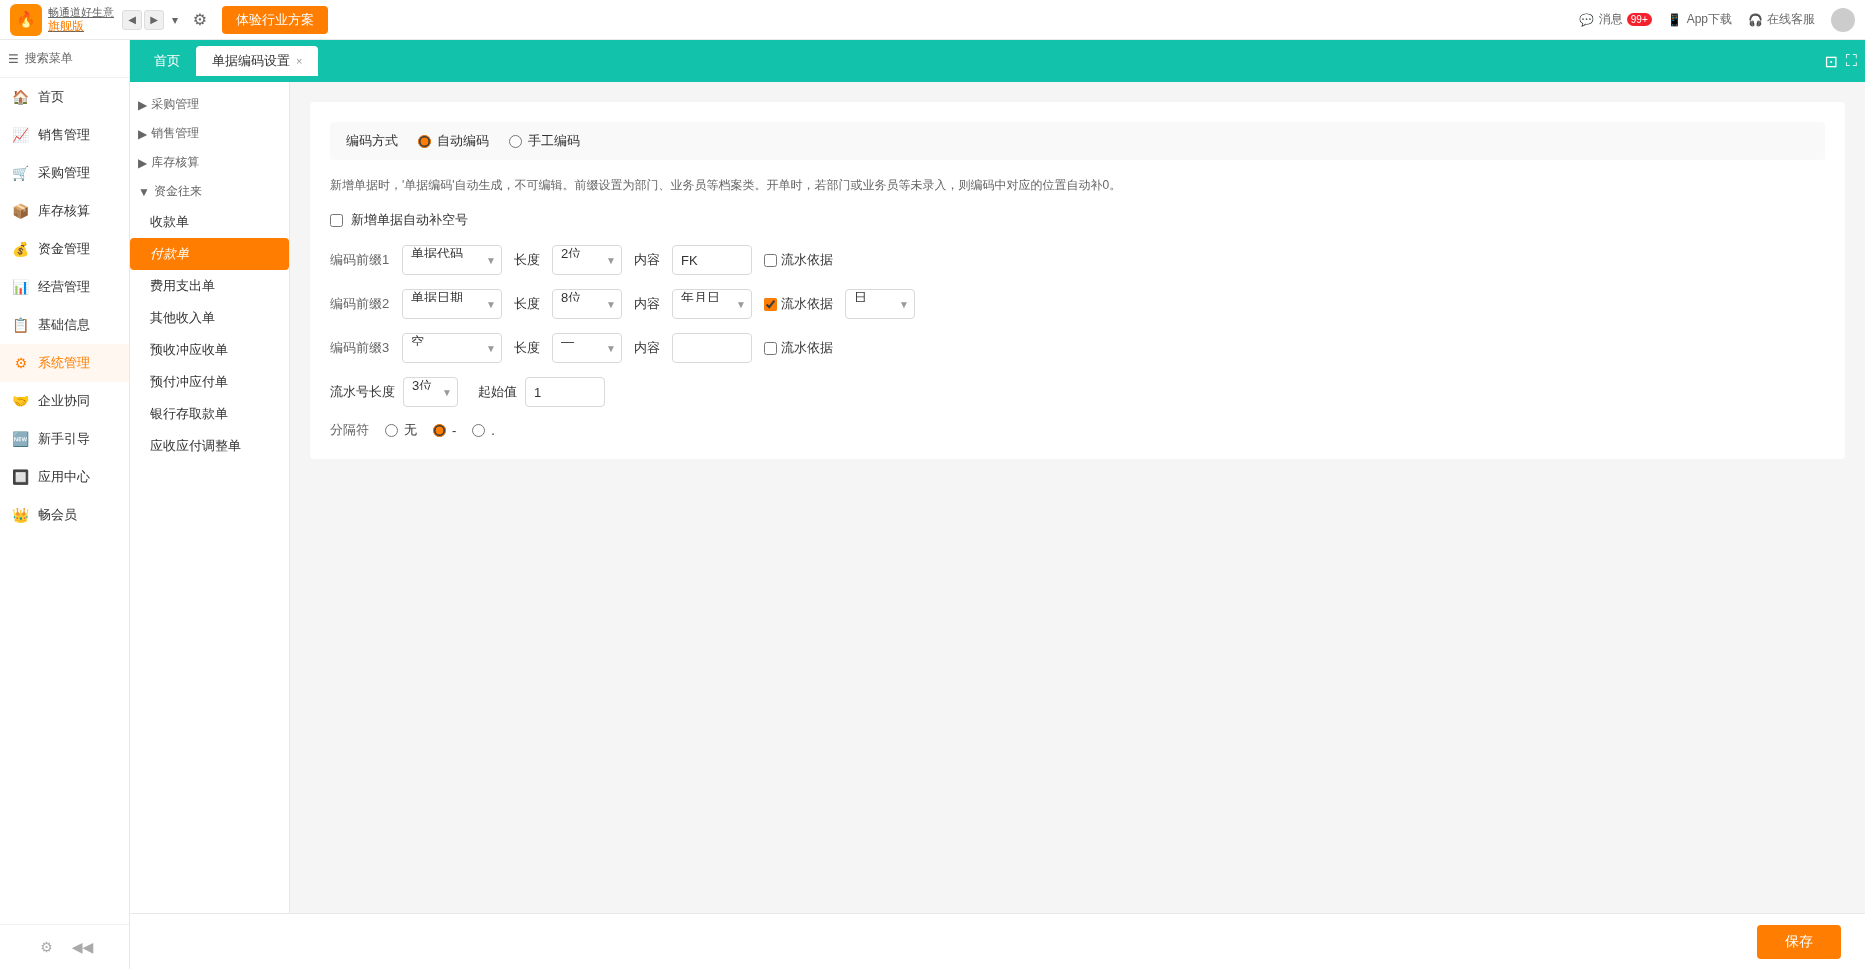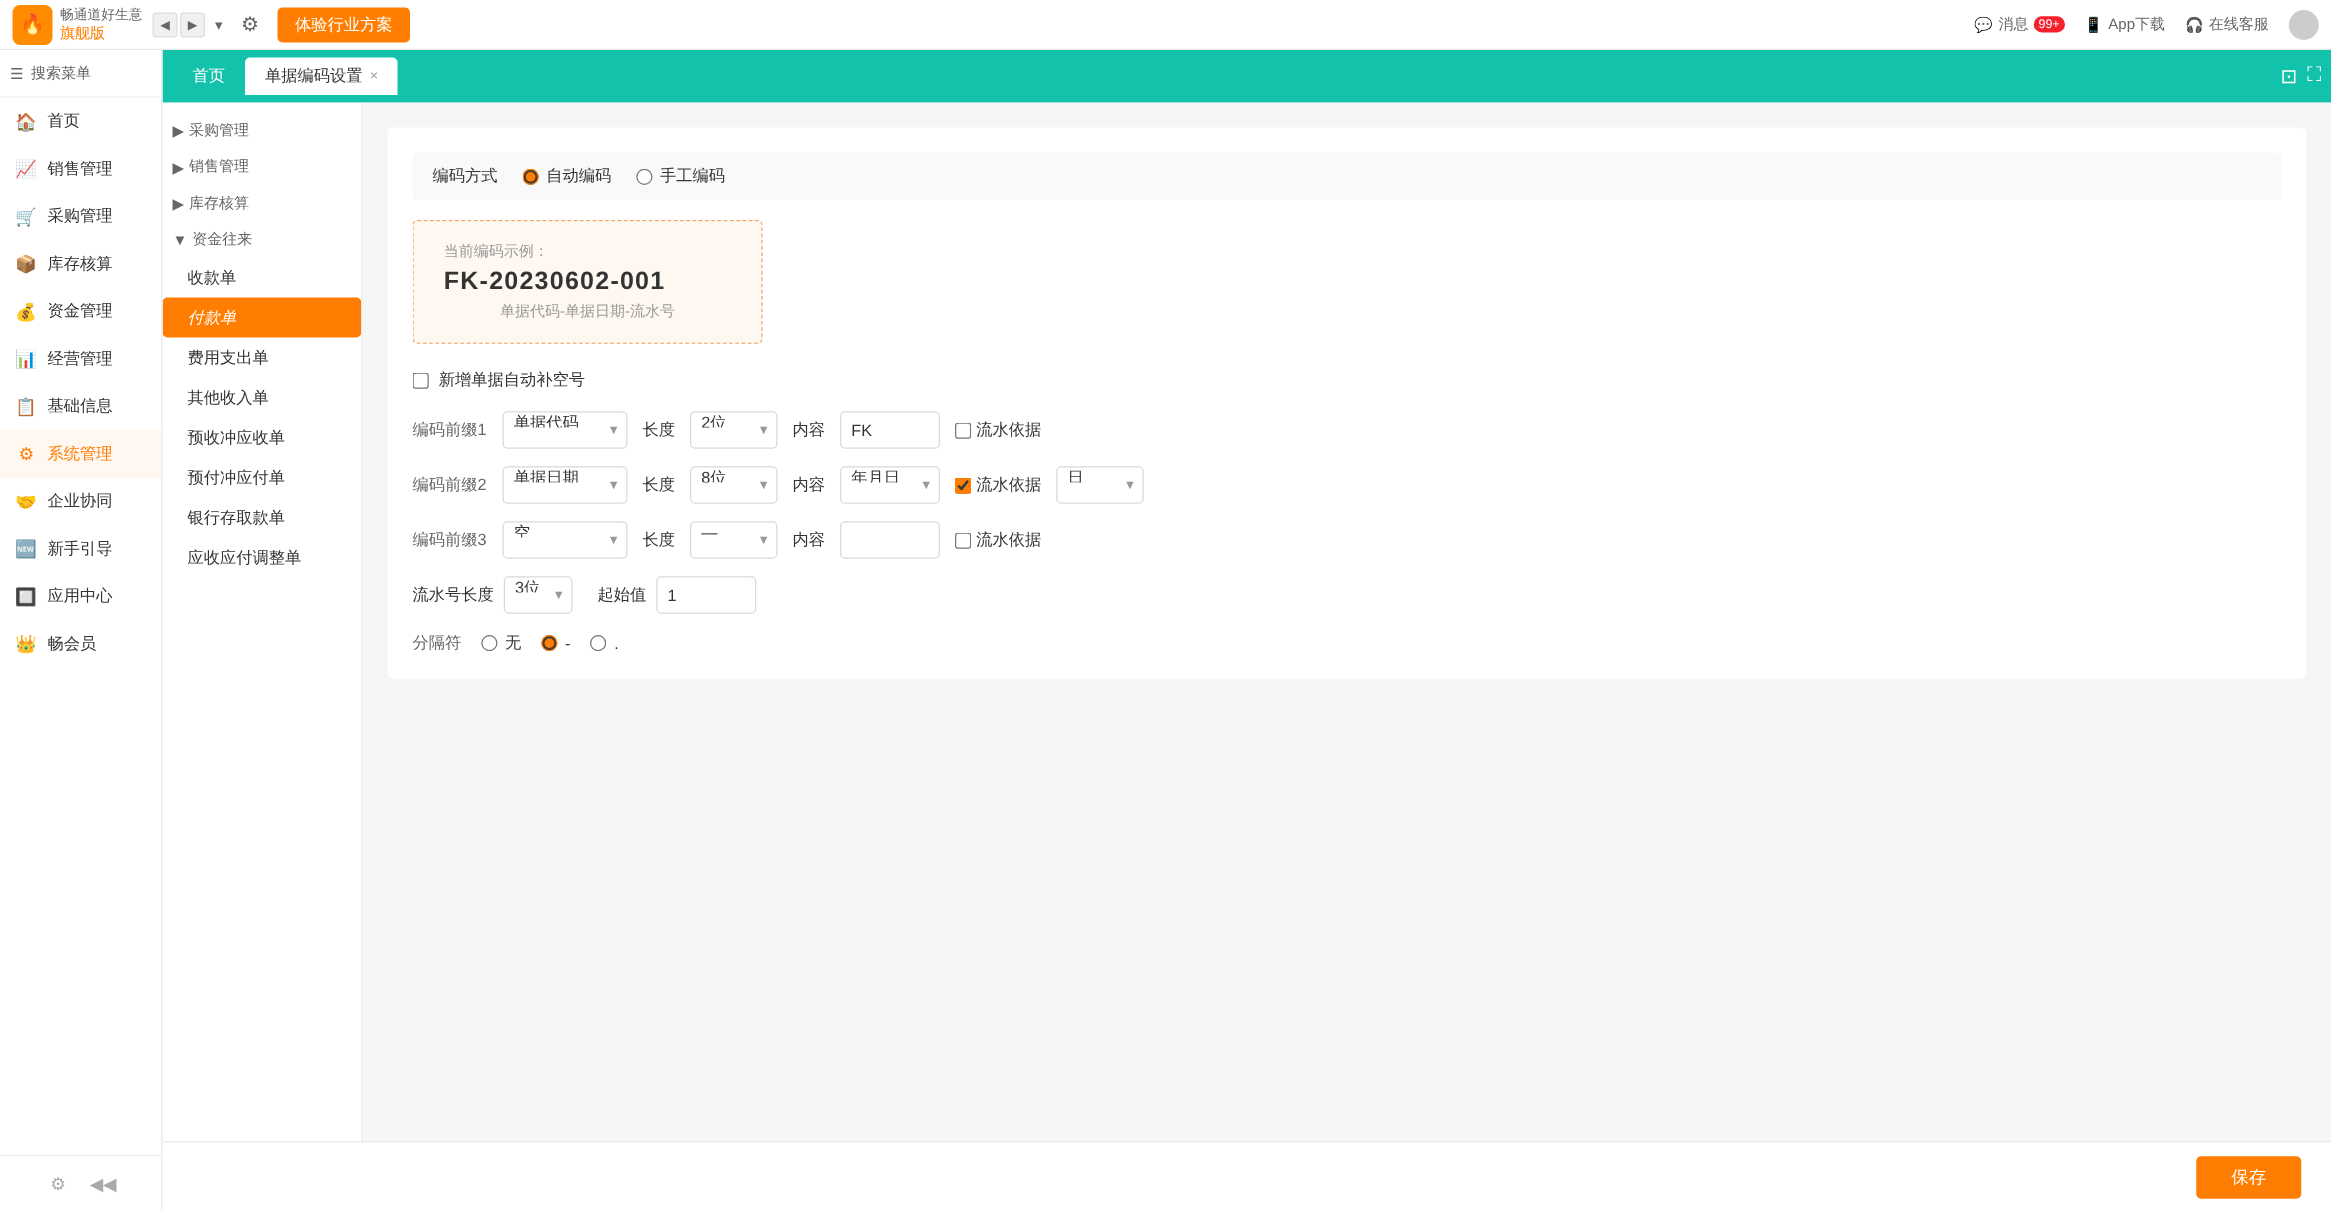--- a/index.html
+++ b/index.html
@@ -12,21 +12,21 @@
       border-bottom: 1px solid #e8e8e8;
       display: flex;
       align-items: center;
       padding: 0 10px;
       justify-content: space-between;
       flex-shrink: 0;
     }
     .top-bar-left { display: flex; align-items: center; gap: 8px; }
     .top-bar-brand { display: flex; align-items: center; gap: 6px; }
     .brand-icon { width: 32px; height: 32px; background: #ff8c00; border-radius: 6px; display: flex; align-items: center; justify-content: center; color: white; font-size: 16px; }
-    .brand-text { font-size: 11px; color: #666; line-height: 1.3; }
+    .brand-text { font-size: 11px; color: #666; line-height: 1.3; text-decoration: underline; }
     .top-bar-controls { display: flex; align-items: center; gap: 8px; }
     .nav-arrows { display: flex; gap: 2px; }
     .nav-arrow { width: 20px; height: 20px; background: #f0f0f0; border: 1px solid #ddd; border-radius: 3px; display: flex; align-items: center; justify-content: center; cursor: pointer; font-size: 10px; color: #666; }
     .gear-btn { width: 28px; height: 28px; background: none; border: none; cursor: pointer; color: #666; font-size: 16px; }
     .trial-btn { background: #ff7d00; color: white; border: none; padding: 5px 14px; border-radius: 4px; cursor: pointer; font-size: 13px; }
     .top-bar-right { display: flex; align-items: center; gap: 16px; font-size: 12px; color: #666; }
     .top-right-item { display: flex; align-items: center; gap: 4px; cursor: pointer; }
     .badge { background: #f5222d; color: white; font-size: 10px; padding: 1px 4px; border-radius: 8px; }
     .user-avatar { width: 24px; height: 24px; background: #ccc; border-radius: 50%; }
 
@@ -447,27 +447,23 @@
               <input type="radio" name="encoding" checked="" style="">
               <span>自动编码</span>
             </label>
             <label class="radio-option">
               <input type="radio" name="encoding" style="">
               <span>手工编码</span>
             </label>
           </div>
 
           
-
-          
-          <div class="preview-box">
-            <div style="font-size:12px;color:#999;margin-bottom:4px;">当前编码示例：</div>
-            <div class="preview-code">FK-20230602-001</div>
-            <div class="preview-desc">单据代码-单据日期-流水号</div>
-          </div>
+          <div class="info-text">新增单据时，'单据编码'自动生成，不可编辑。前缀设置为部门、业务员等档案类。开单时，若部门或业务员等未录入，则编码中对应的位置自动补0。</div>
+
+          
 
           
           <div class="checkbox-row">
             <input type="checkbox" style="">
             <span>新增单据自动补空号</span>
           </div>
 
           
           <div class="config-row">
             <span class="config-label">编码前缀1</span>

